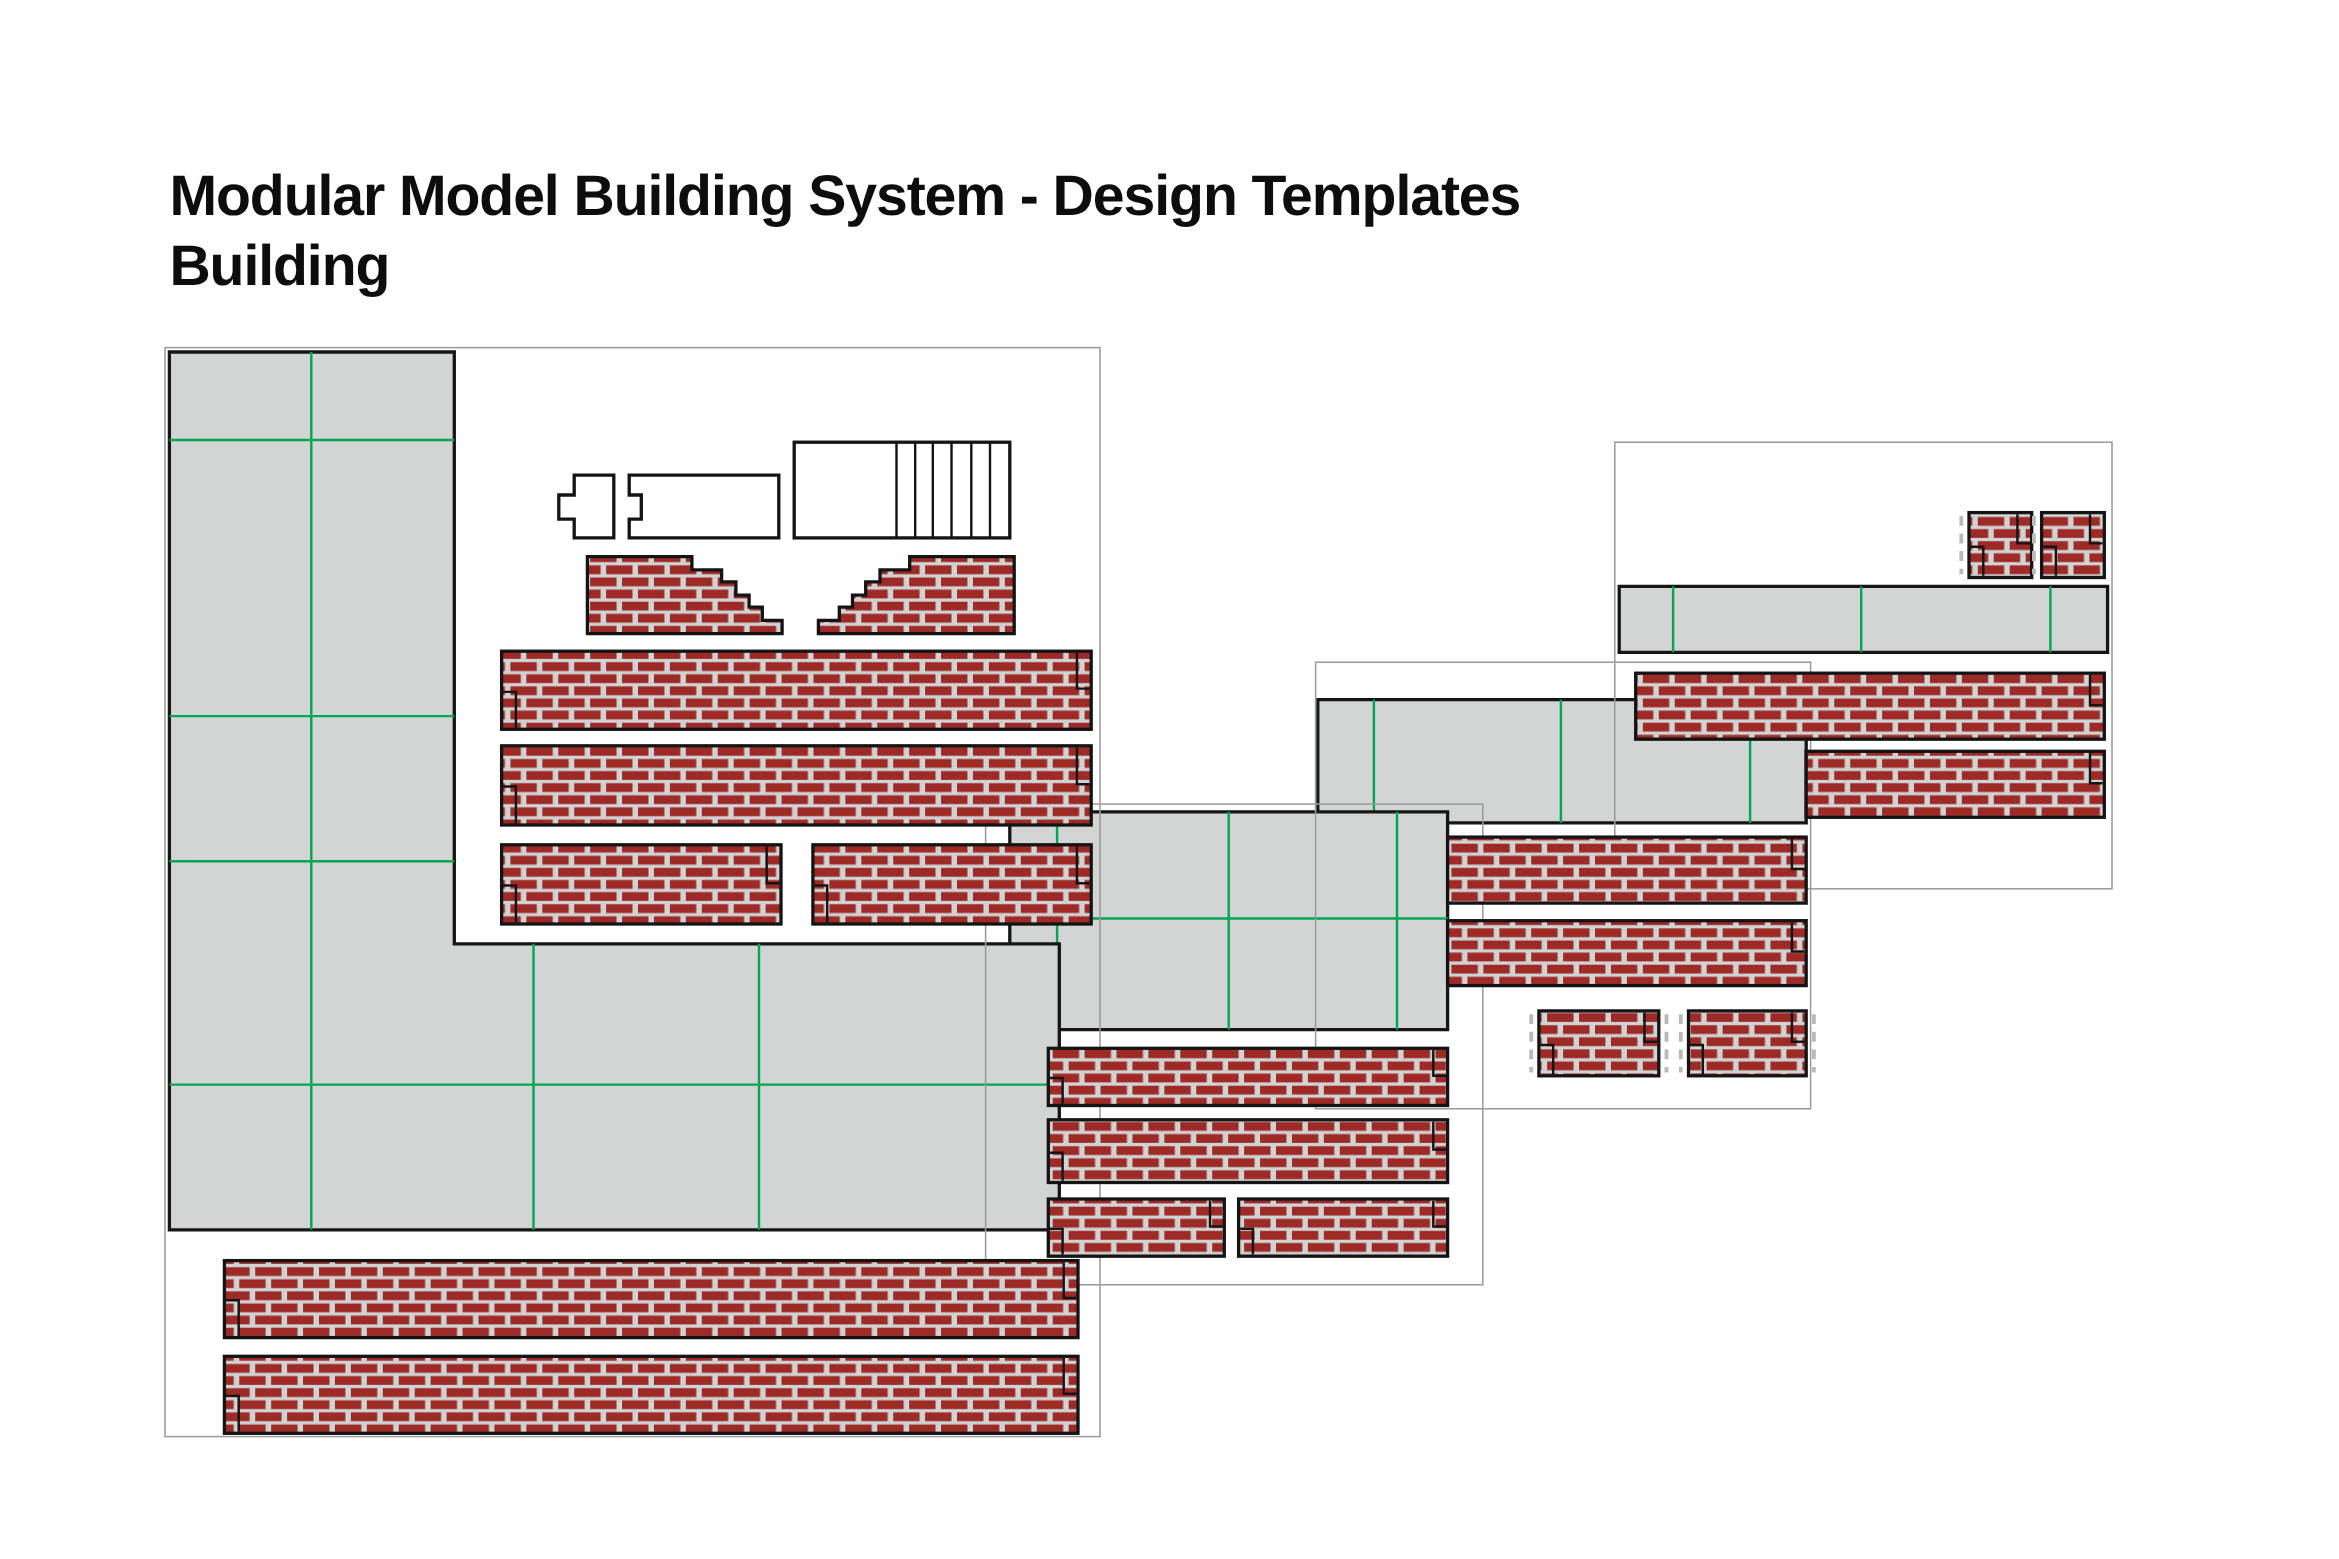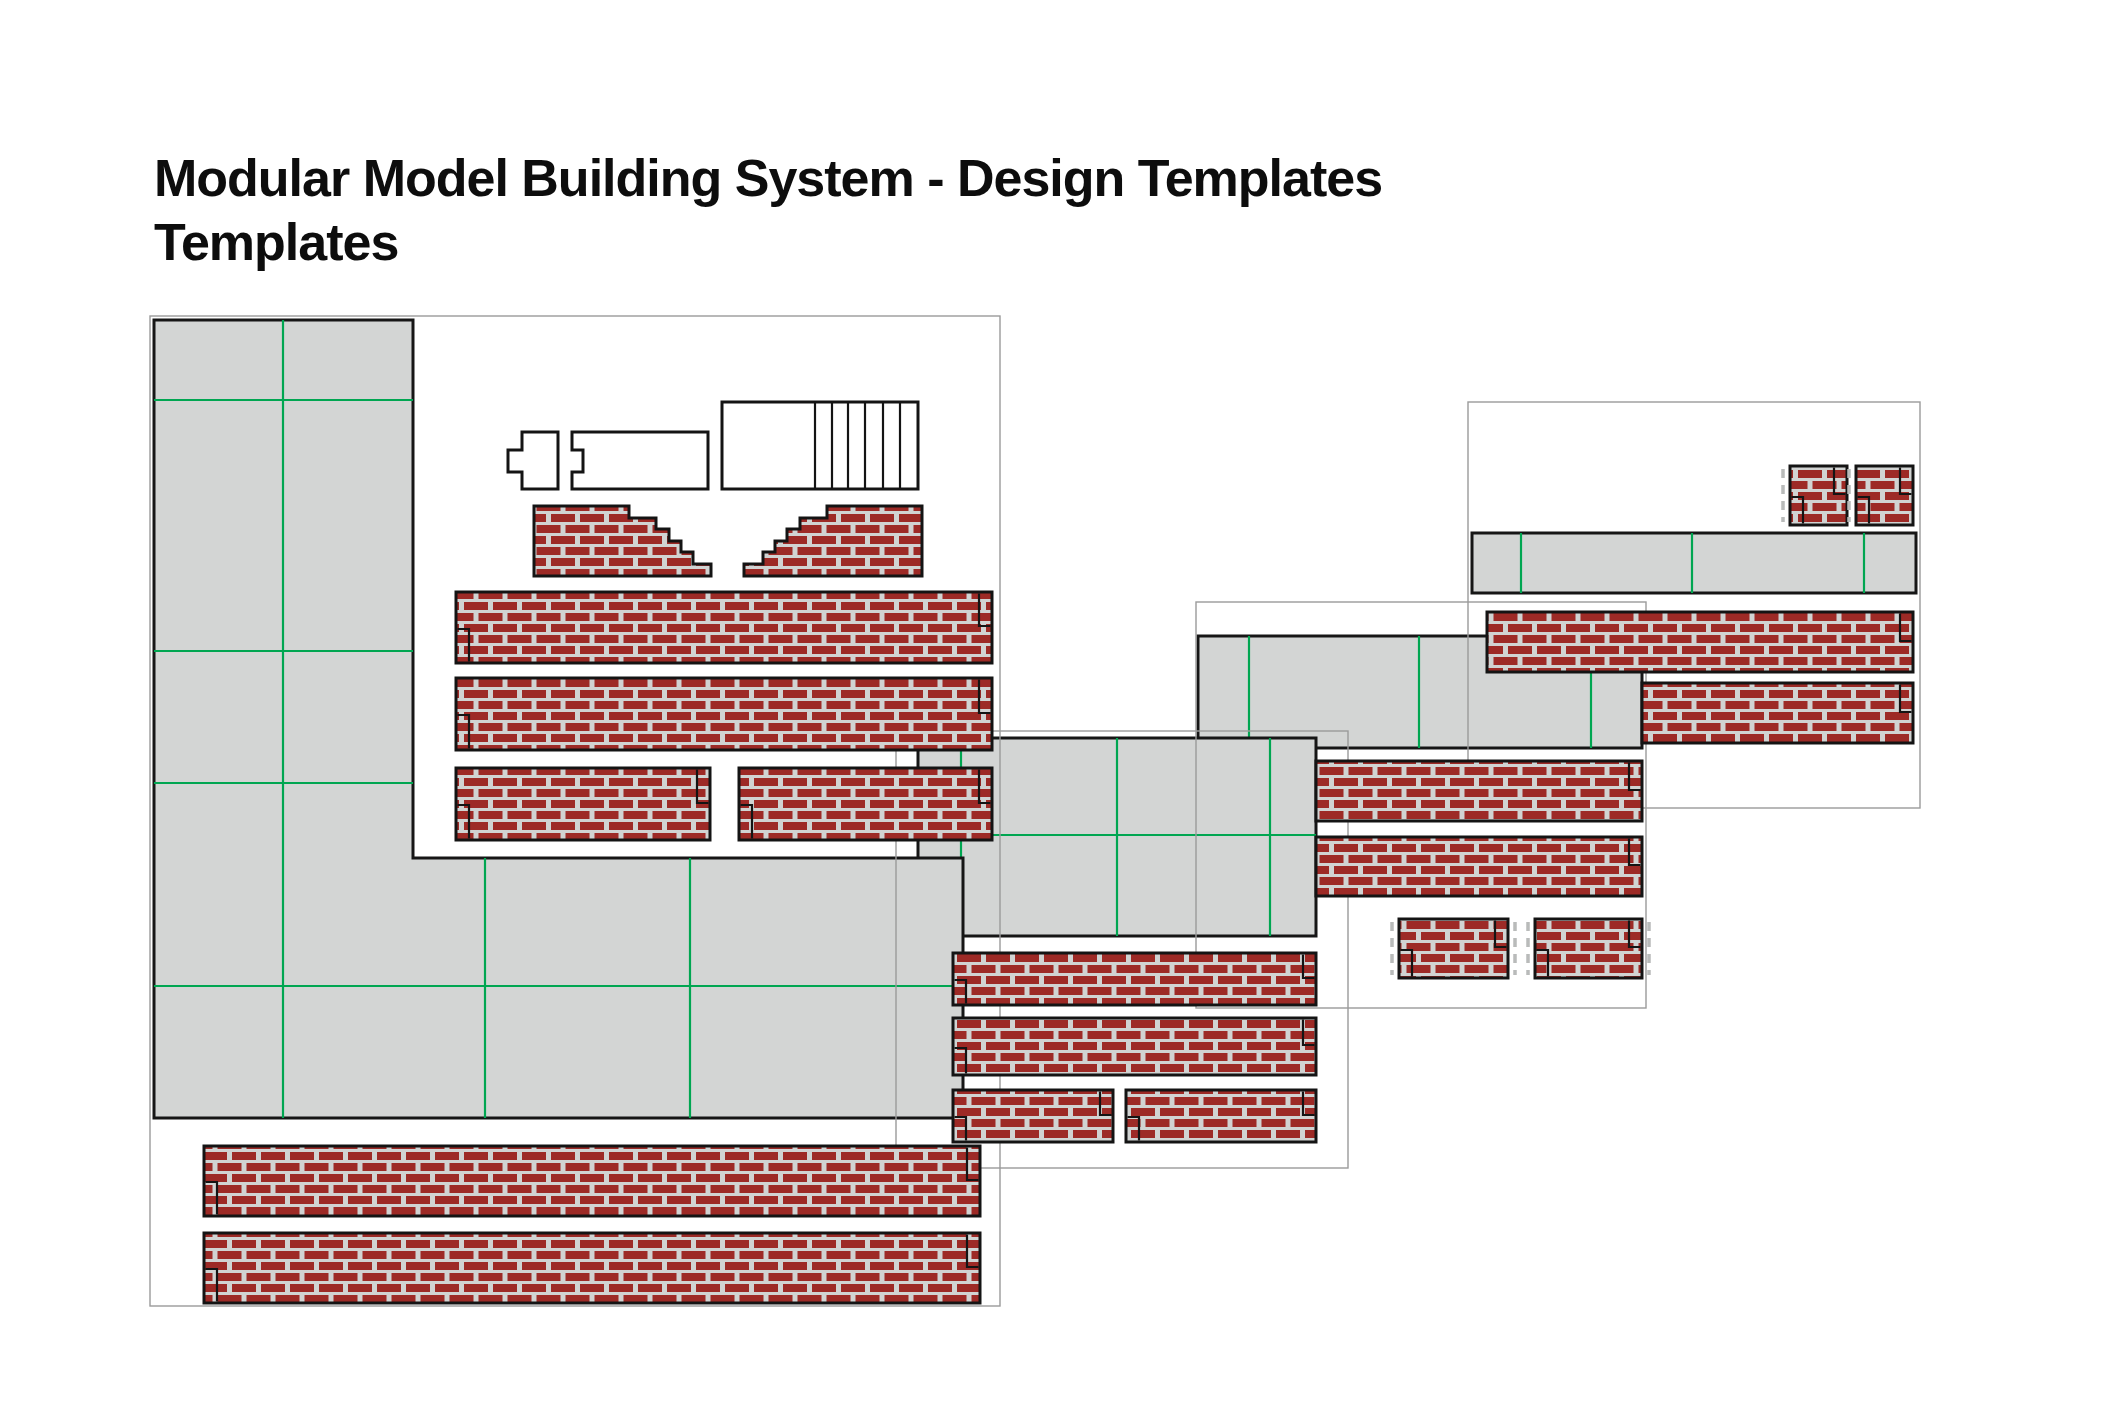--- a/index.html
+++ b/index.html
@@ -25,21 +25,21 @@
     left:0;top:0;
     width:2126px;height:1417px;
   }
 </style>
 </head>
 <body>
 
 <div class="page" style="background: rgb(255, 255, 255); margin-top: 28px;">
   <div class="title" style="color: rgb(13, 13, 13);">
     <div>Modular Model Building System - Design Templates</div>
-    <div>Templates</div>
+    <div>Building</div>
   </div>
 
   <svg id="diagram" viewBox="0 0 2126 1417" xmlns="http://www.w3.org/2000/svg">
     <defs>
       <pattern id="brickPat" width="29" height="22" patternUnits="userSpaceOnUse">
         <rect id="brick-mortar" width="29" height="22" fill="#d1d3d2"></rect>
         <rect class="brick-unit" x="0" y="2" width="24" height="8" fill="#9d2a26"></rect>
         <rect class="brick-unit" x="14.5" y="13" width="24" height="8" fill="#9d2a26"></rect>
         <rect class="brick-unit" x="-14.5" y="13" width="24" height="8" fill="#9d2a26"></rect>
       </pattern>

